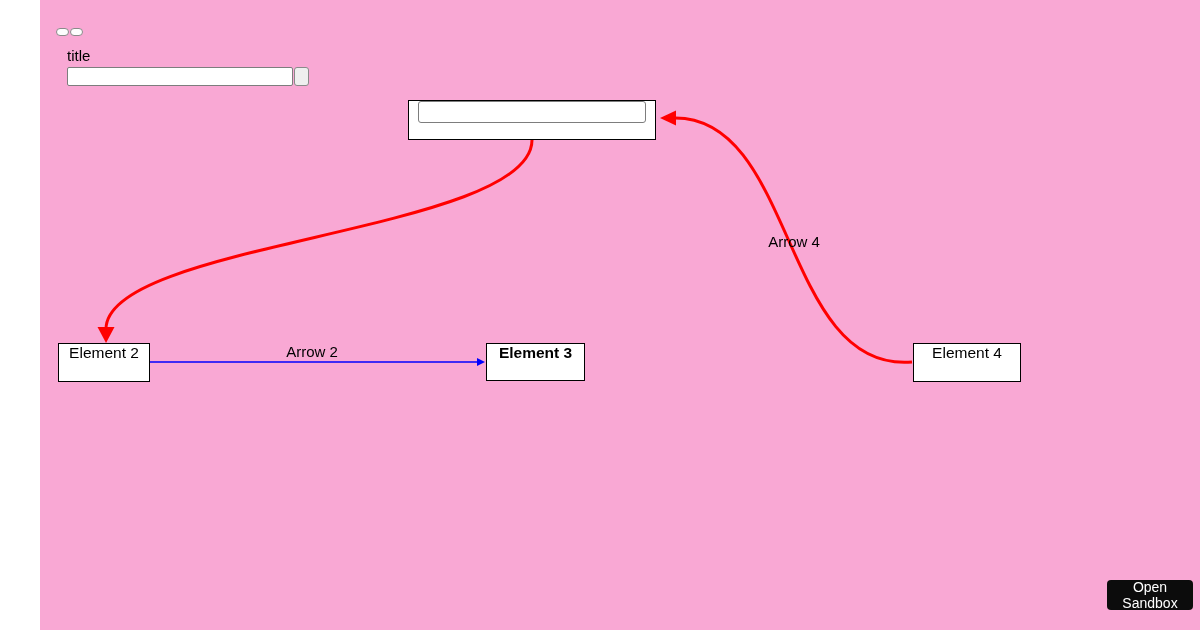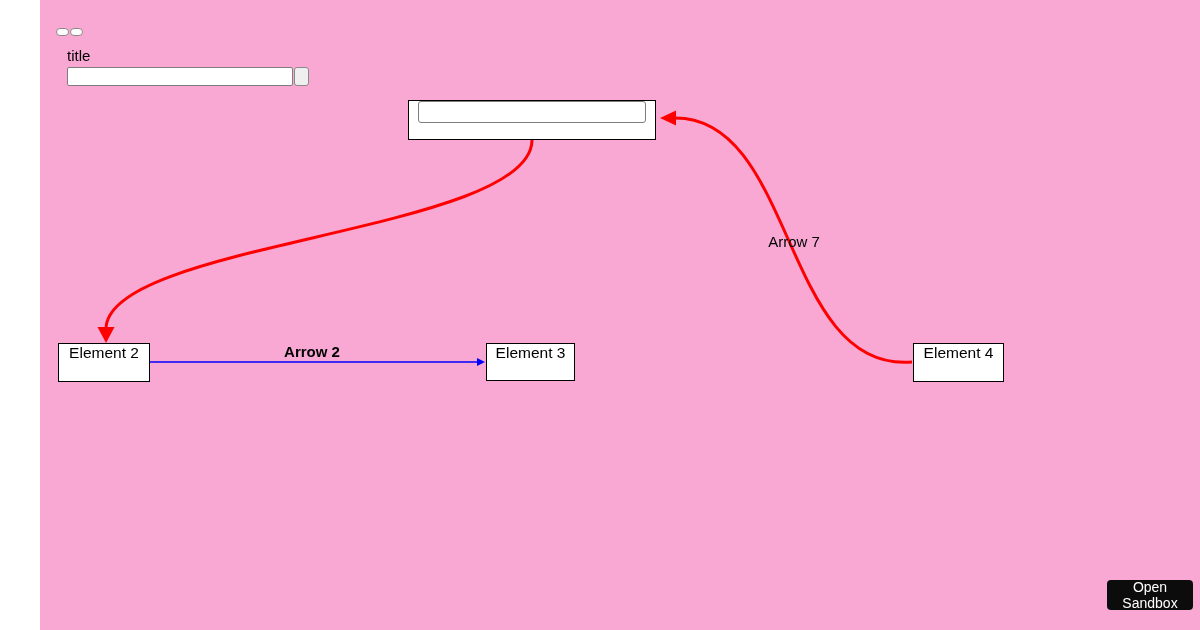--- a/index.html
+++ b/index.html
@@ -61,30 +61,30 @@
     font-size: 15.5px; color: #000000;
   }
   .node-element1 { left: 368px; top: 100px; width: 248px; height: 40px; }
   .element1-input {
     width: 228px; height: 22px;
     border: 1px solid #7d7d7d; border-radius: 3px;
     background: #ffffff; font-size: 13px; padding: 0 4px;
     outline: none;
   }
   .node-element2 { left: 18px;  top: 343px; width: 92px; height: 39px; }
-  .node-element3 { left: 446px; top: 343px; width: 89px; height: 38px; }
-  .node-element4 { left: 873px; top: 343px; width: 91px; height: 39px; }
+  .node-element3 { left: 446px; top: 343px; width: 99px; height: 38px; font-weight: bold; }
+  .node-element4 { left: 873px; top: 343px; width: 108px; height: 39px; }
 
   
   .arrow-label {
     position: absolute;
     font-size: 15px; color: #000000;
     width: 64px; text-align: center; line-height: 16px;
   }
-  .arrow2-label { left: 240px; top: 344px; font-weight: bold; }
+  .arrow2-label { left: 240px; top: 344px; }
   .arrow3-label { left: 722px; top: 234px; }
 
   
   .open-sandbox {
     position: absolute; left: 1067px; top: 580px;
     width: 86px; height: 30px;
     background: #0c0c0c; color: #ffffff;
     border: none; border-radius: 4px;
     font-size: 14px; font-family: "Liberation Sans", sans-serif;
     display: flex; align-items: center; justify-content: center;
@@ -125,17 +125,17 @@
     <span>Element 2</span>
   </div>
   <div class="node-box node-element3">
     <span>Element 3</span>
   </div>
   <div class="node-box node-element4">
     <span>Element 4</span>
   </div>
 
   <div class="arrow-label arrow2-label">Arrow 2</div>
-  <div class="arrow-label arrow3-label">Arrow 7</div>
+  <div class="arrow-label arrow3-label">Arrow 4</div>
 
   <button class="open-sandbox">Open Sandbox</button>
 
 </div>
 
 </body></html>

